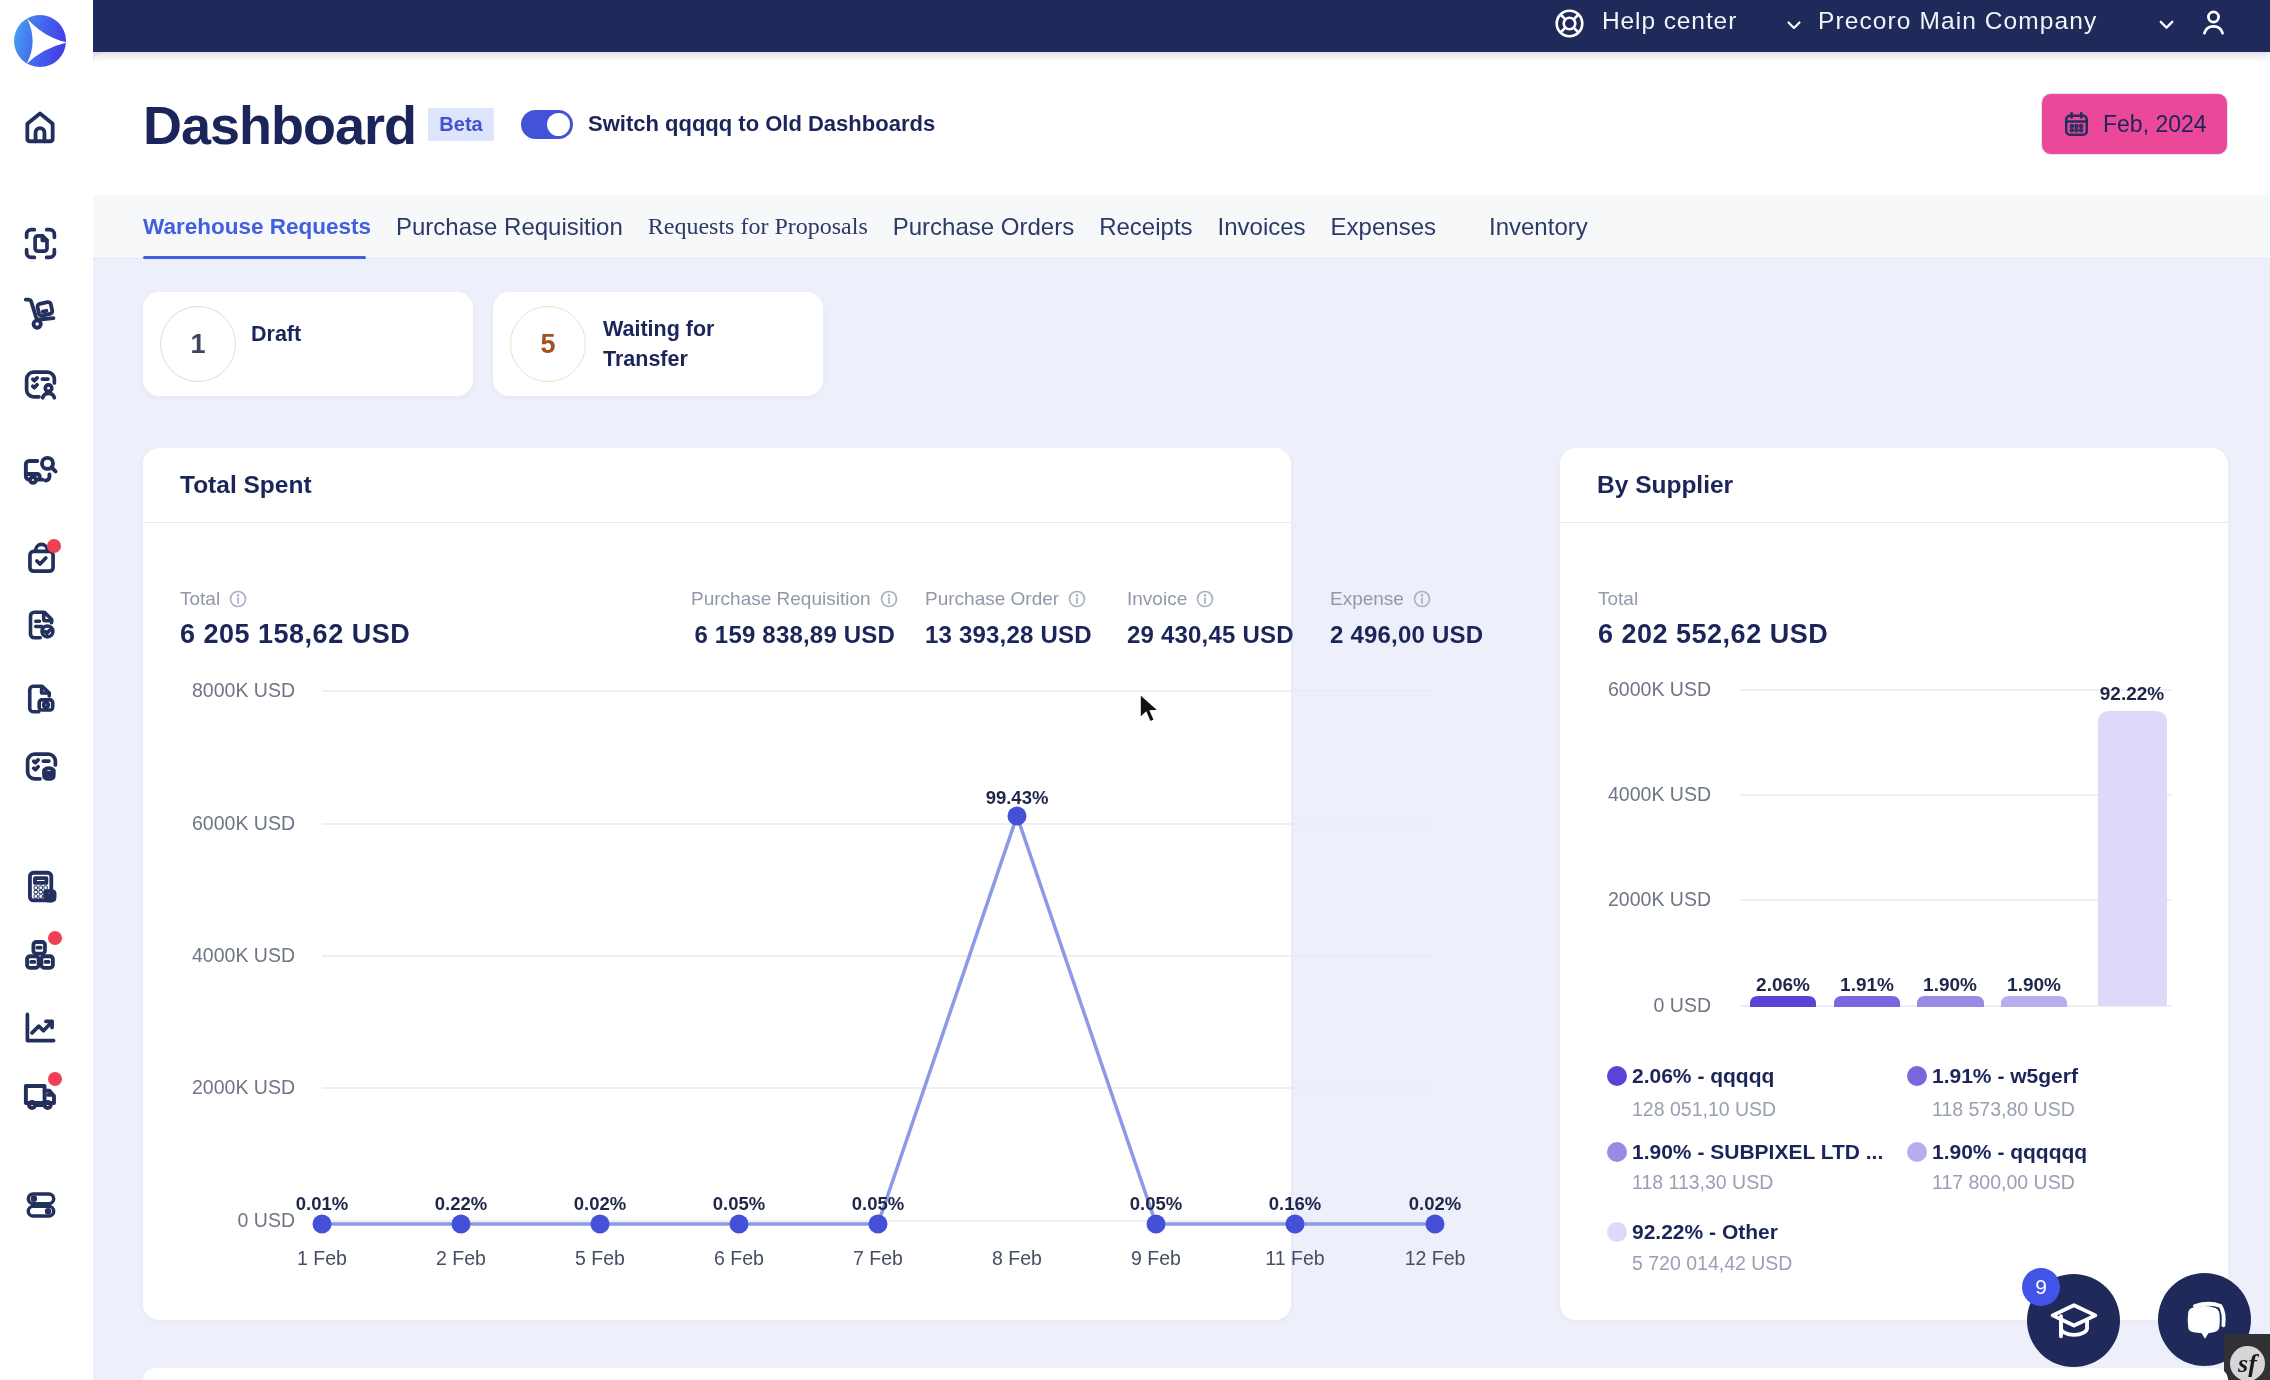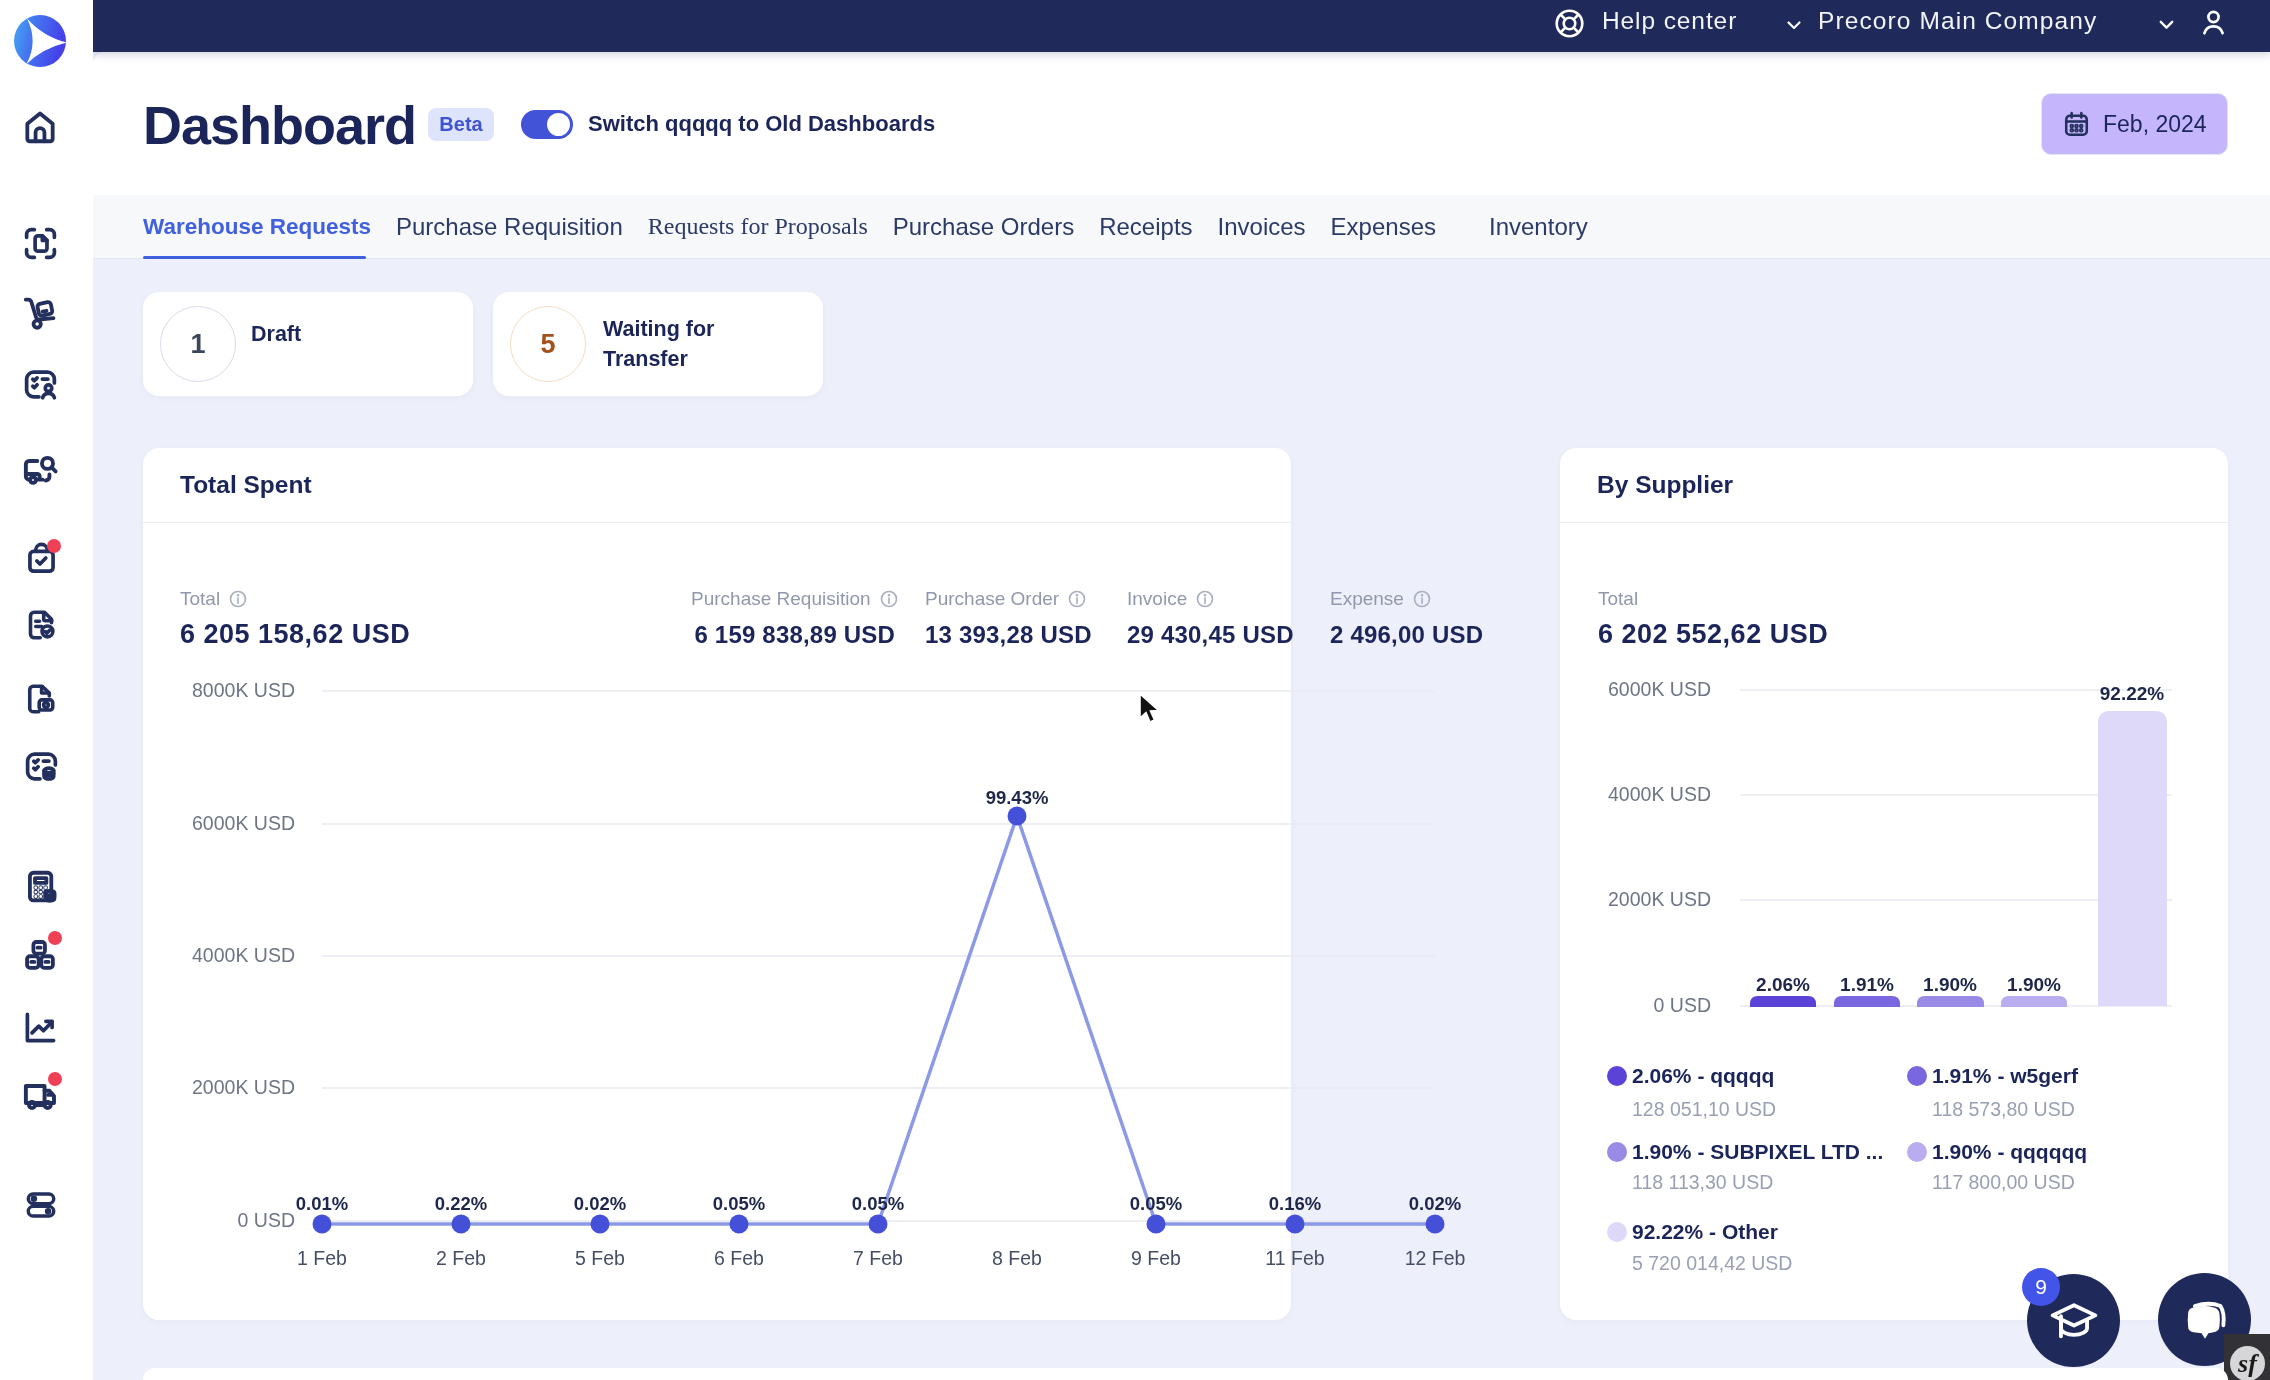--- a/index.html
+++ b/index.html
@@ -200,26 +200,26 @@
       <g class="ico">
         <rect x="3" y="4.2" width="18" height="6.8" rx="3.4"></rect>
         <rect x="3" y="13" width="18" height="6.8" rx="3.4"></rect>
         <circle cx="7" cy="7.6" r="1.1"></circle>
         <circle cx="17" cy="16.4" r="1.1"></circle>
       </g>
     </svg>
   </div>
 
   <div class="abs" style="left:143px; top:94px; font-size:54px; font-weight:bold; color:#1b2559; letter-spacing:-1px;">Dashboard</div>
-  <div class="abs" style="left:428px; top:108px; width:66px; height:33px; background:#dee4fb; border-radius:8px; display:flex; align-items:center; justify-content:center; font-size:20px; font-weight:bold; color:#4054cf;">Beta</div>
+  <div class="abs" style="left:428px; top:108px; width:66px; height:33px; background:#dee4fb; border-radius:2px; display:flex; align-items:center; justify-content:center; font-size:20px; font-weight:bold; color:#4054cf;">Beta</div>
   <div class="abs" style="left:521px; top:110px; width:52px; height:29px; background:#4353d8; border-radius:15px;">
     <div class="abs" style="right:3px; top:3px; width:23px; height:23px; background:#fff; border-radius:50%;"></div>
   </div>
   <div class="abs" style="left:588px; top:111px; font-size:22px; font-weight:600; color:#1b2559;">Switch qqqqq to Old Dashboards</div>
-  <div class="abs" style="left:2041px; top:93px; width:187px; height:62px; background:#c4b5fd; border:1px solid #e3e5ee; border-radius:10px; display:flex; align-items:center; padding-left:20px; gap:12px;">
+  <div class="abs" style="left:2041px; top:93px; width:187px; height:62px; background:#ec4899; border:1px solid #e3e5ee; border-radius:10px; display:flex; align-items:center; padding-left:20px; gap:12px;">
     <svg width="29" height="29" viewBox="0 0 24 24">
       <g class="ico" style="stroke-width:2.1;">
         <rect x="3.5" y="4.8" width="17" height="15.7" rx="3"></rect>
         <path d="M3.5 9.6h17"></path>
         <path d="M8 2.6v3.6M16 2.6v3.6"></path>
       </g>
       <g fill="none" stroke="#232f5c" stroke-width="1.5">
         <circle cx="8.1" cy="13.3" r="1.15"></circle>
         <circle cx="12" cy="13.3" r="1.15"></circle>
         <circle cx="15.9" cy="13.3" r="1.15"></circle>

